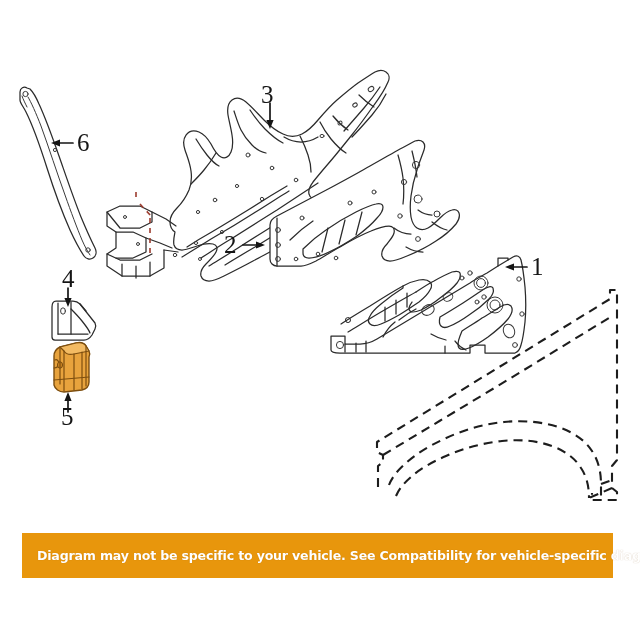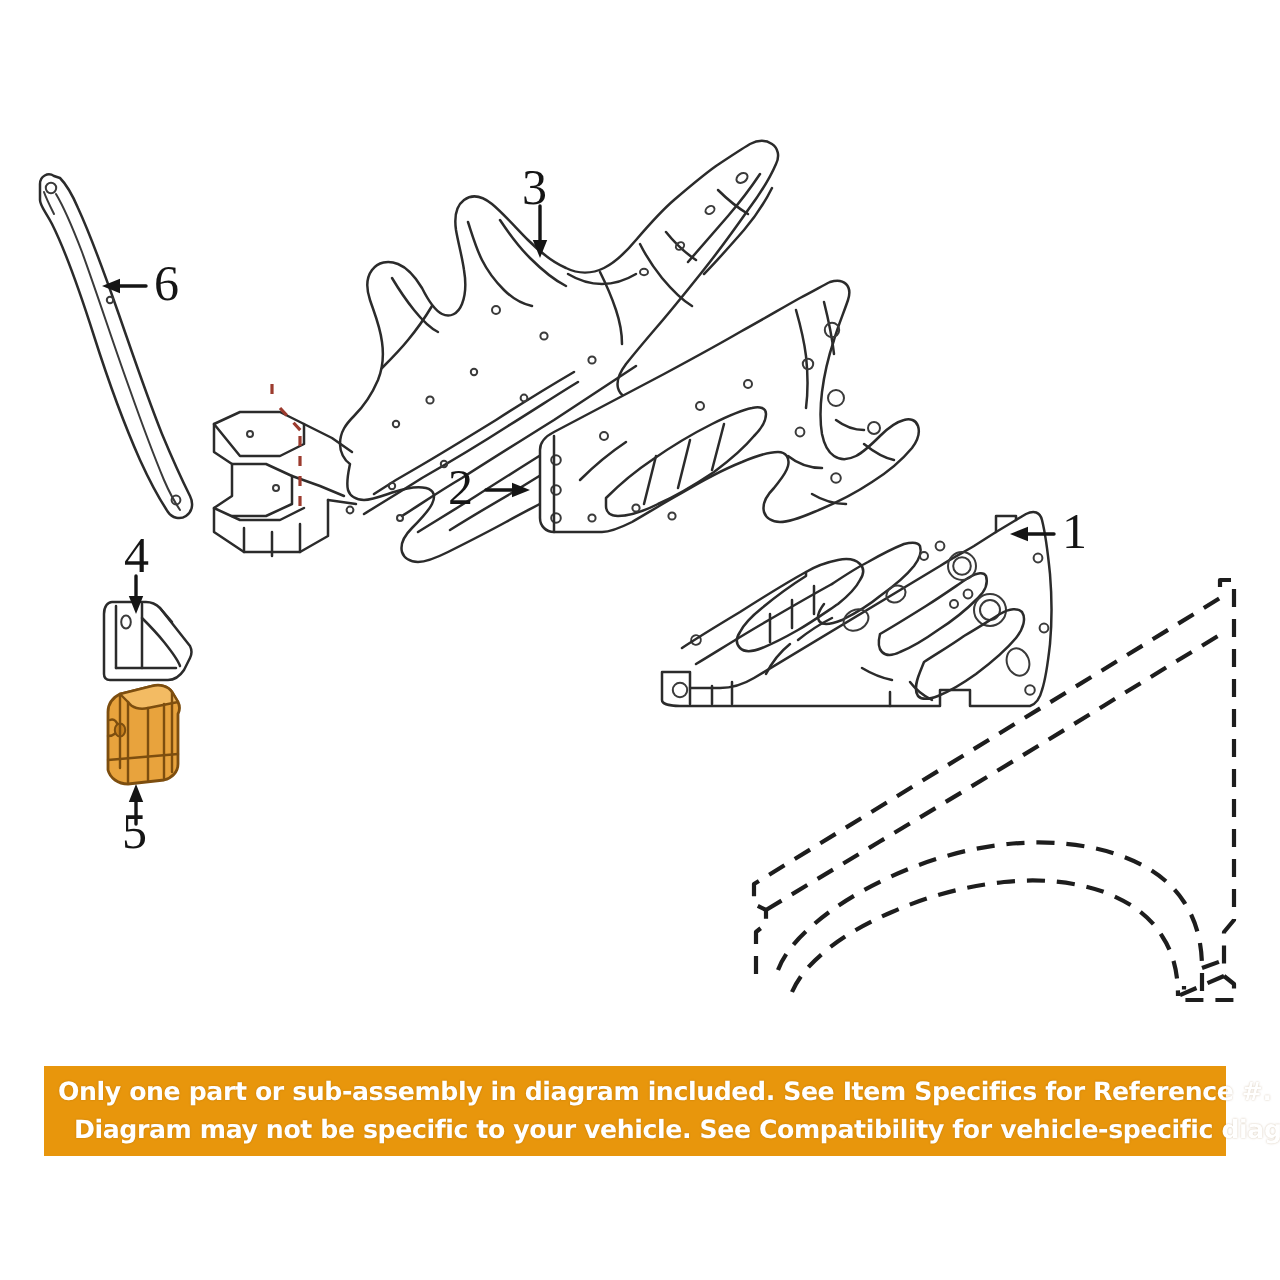--- a/index.html
+++ b/index.html
@@ -415,17 +415,16 @@
   </svg>
 
   <div class="callout-num" style="left:531px; top:254px;">1</div>
   <div class="callout-num" style="left:224px; top:232px;">2</div>
   <div class="callout-num" style="left:261px; top:82px;">3</div>
   <div class="callout-num" style="left:62px; top:266px;">4</div>
   <div class="callout-num" style="left:61px; top:404px;">5</div>
   <div class="callout-num" style="left:77px; top:130px;">6</div>
 
   <div id="disclaimer-banner">
-    <div class="banner-line">Only one part or sub-assembly in diagram included. See Item Specifics for Reference #.</div>
     <div class="banner-line second">Diagram may not be specific to your vehicle. See Compatibility for vehicle-specific diagrams.</div>
   </div>
 
 </div>
 
 </body></html>

